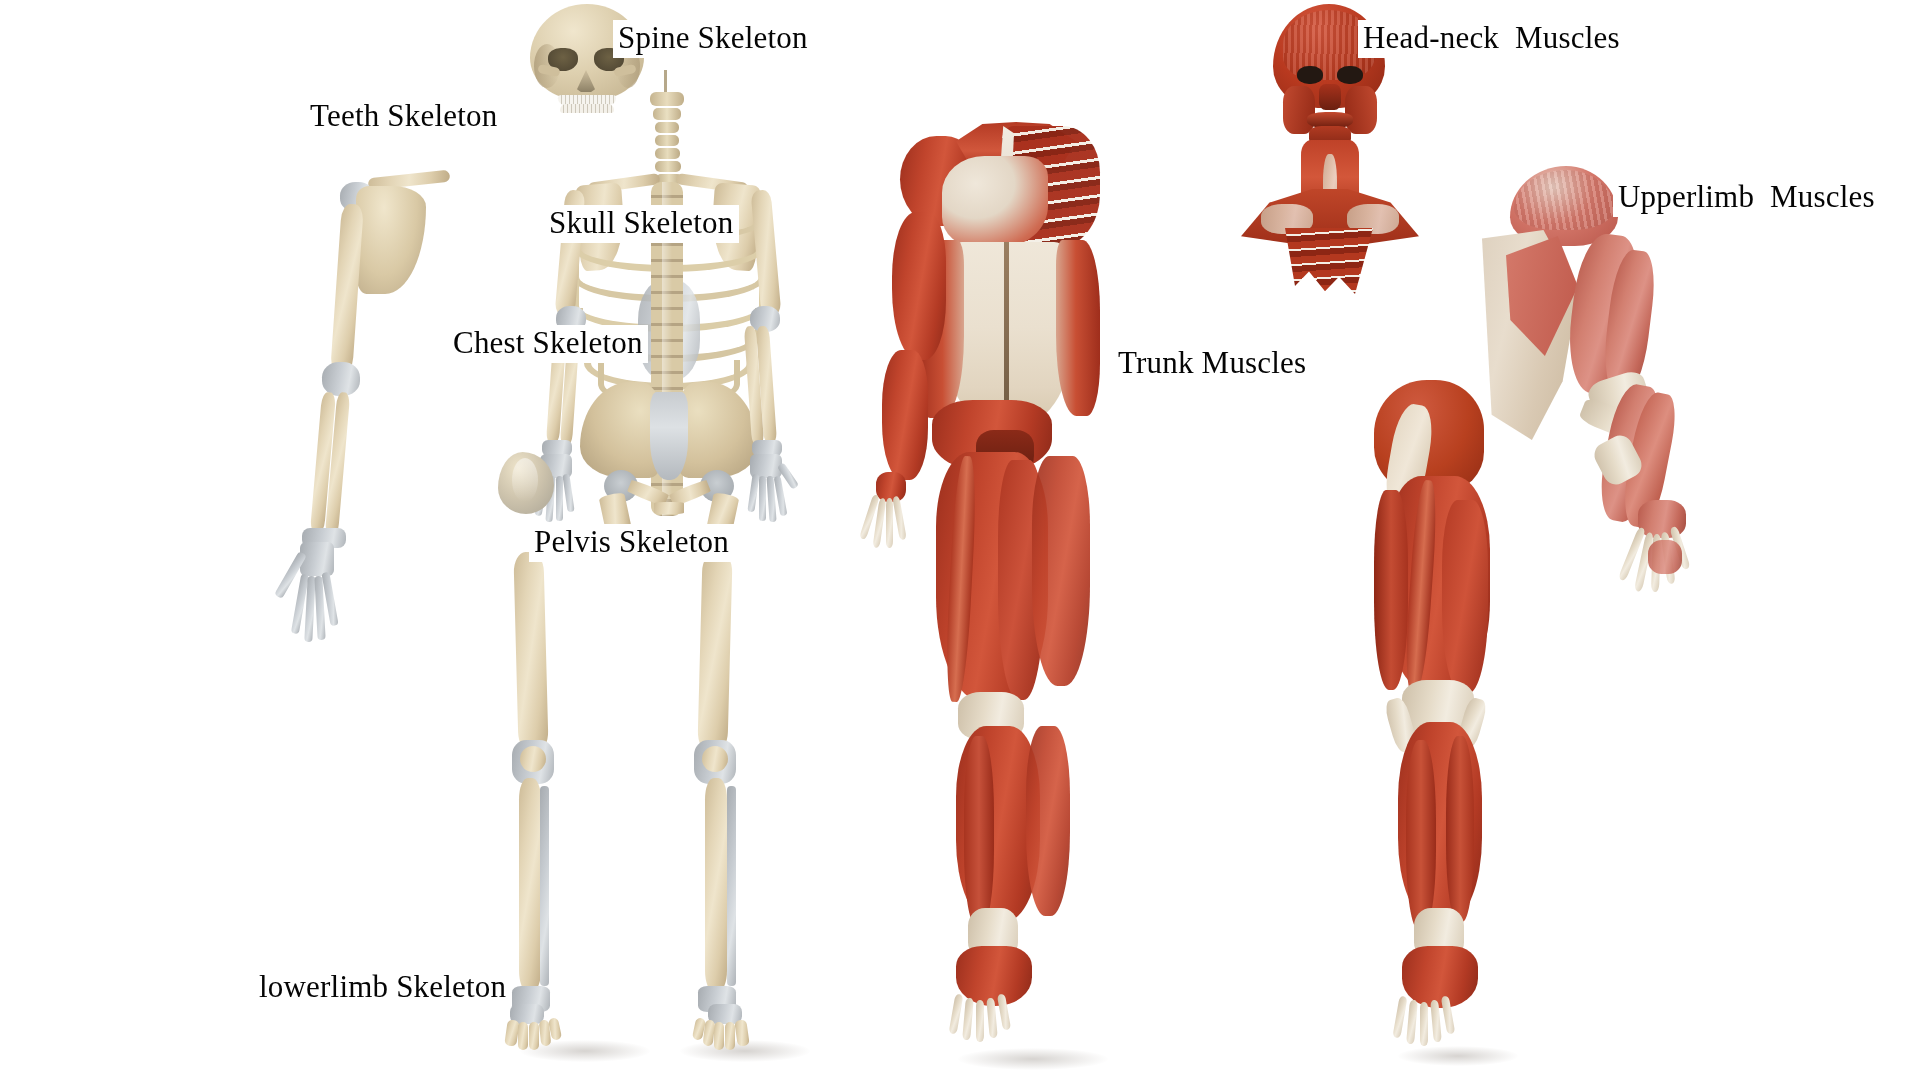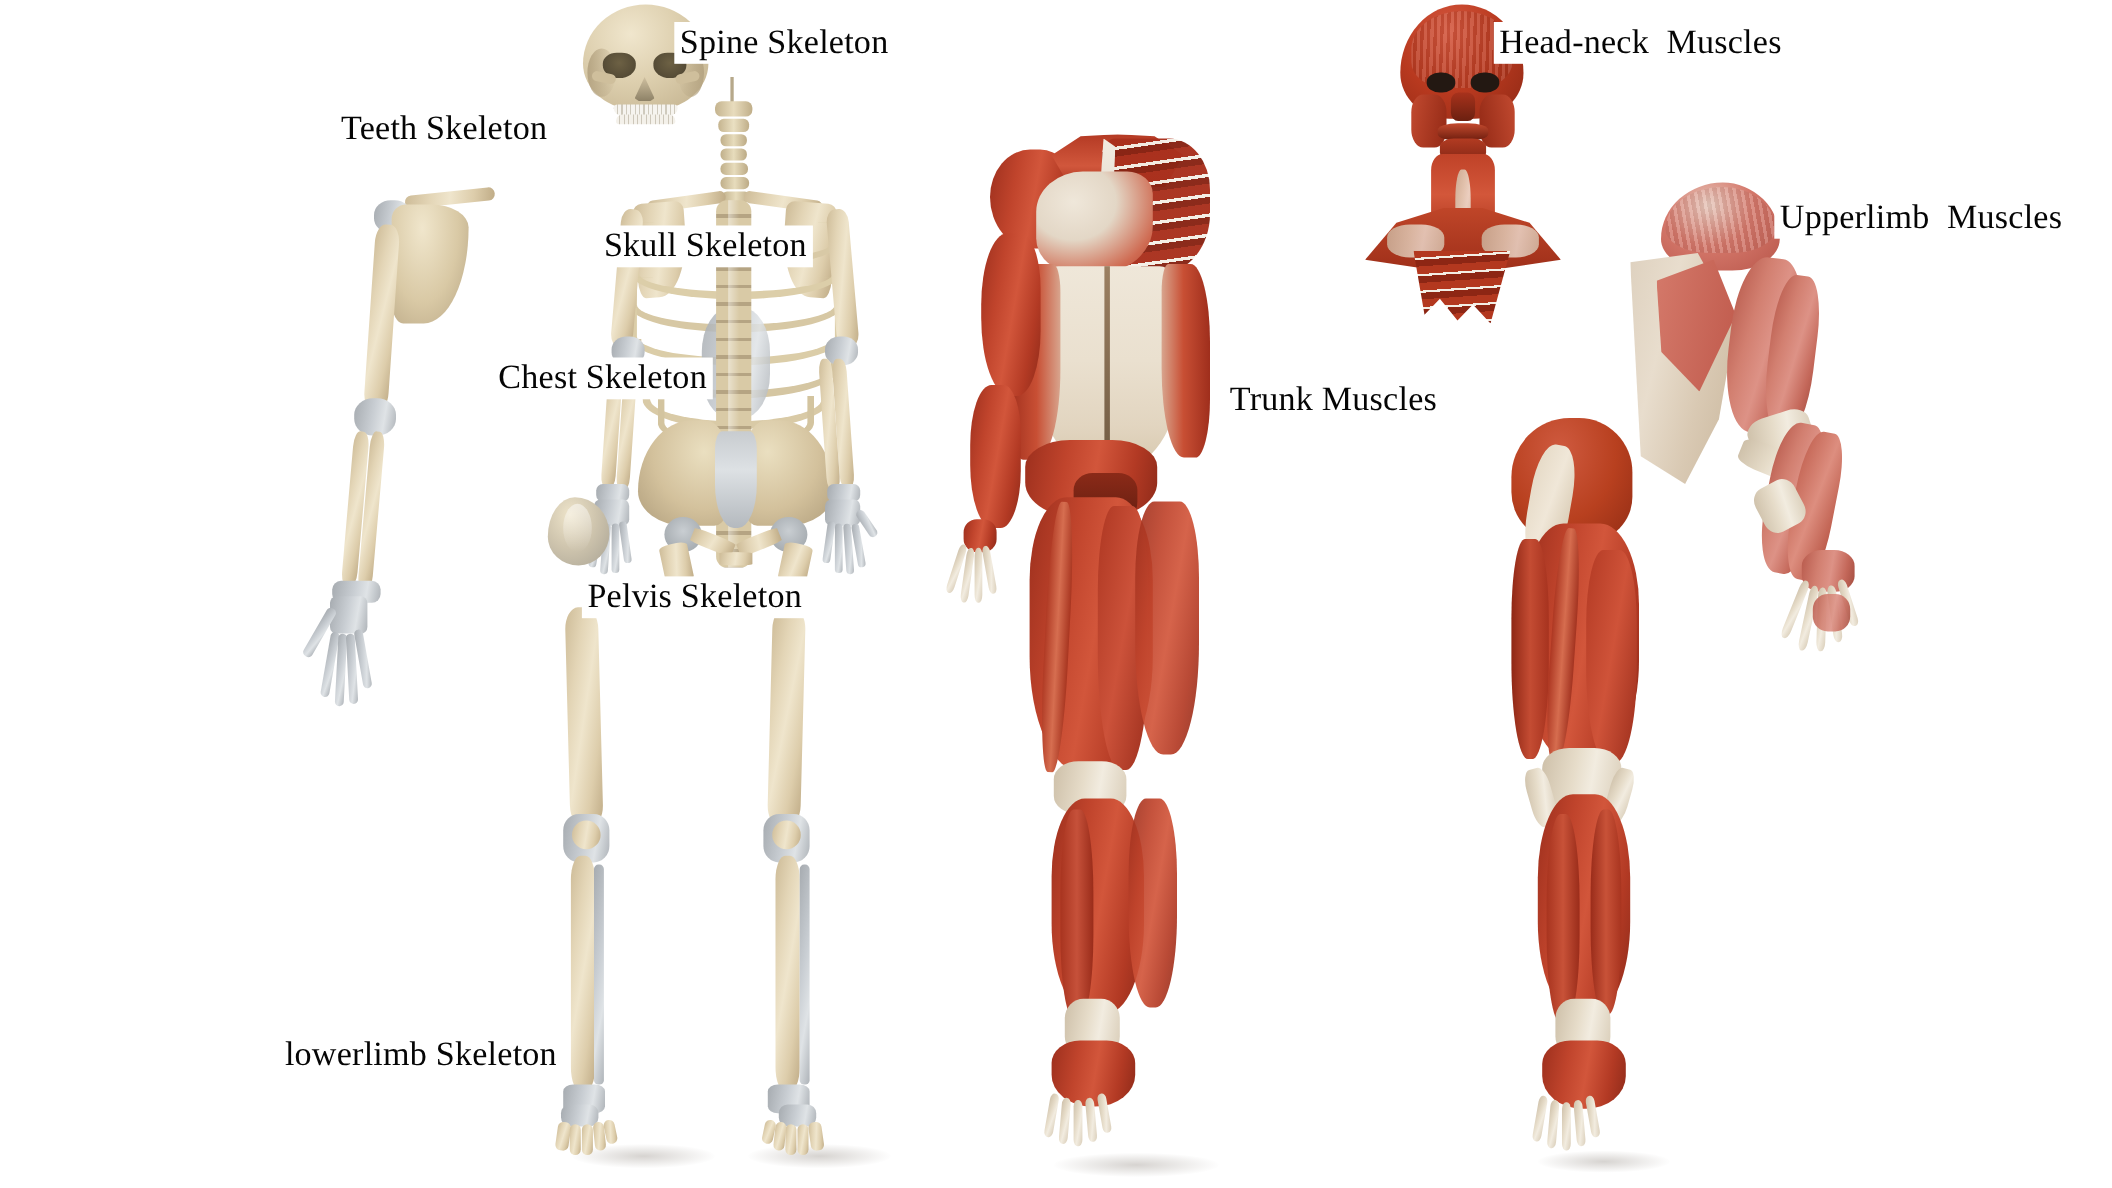--- a/index.html
+++ b/index.html
@@ -505,18 +505,18 @@
       <div class="tendon" style="left:42px; top:92px; width:8px; height:42px; transform:rotate(-5deg);"></div>
       <div class="tendon" style="left:54px; top:88px; width:8px; height:38px; transform:rotate(-10deg);"></div>
     </div>
   </div>
 
   <div class="label" style="left:613px;  top:20px;">Spine Skeleton</div>
   <div class="label" style="left:305px;  top:98px;">Teeth Skeleton</div>
   <div class="label" style="left:544px;  top:205px;">Skull Skeleton</div>
   <div class="label" style="left:448px;  top:308px;margin-top:17px;">Chest Skeleton</div>
   <div class="label" style="left:529px;  top:524px;">Pelvis Skeleton</div>
-  <div class="label" style="left:254px;  top:940px;text-align:center;">lowerlimb Skeleton</div>
+  <div class="label" style="left:254px;  top:969px;text-align:center;">lowerlimb Skeleton</div>
   <div class="label" style="left:1613px; top:179px;">Upperlimb  Muscles</div>
   <div class="label" style="left:1358px; top:20px;">Head-neck  Muscles</div>
   <div class="label" style="left:1113px; top:345px;">Trunk Muscles</div>
 
 </div>
 
 </body></html>

